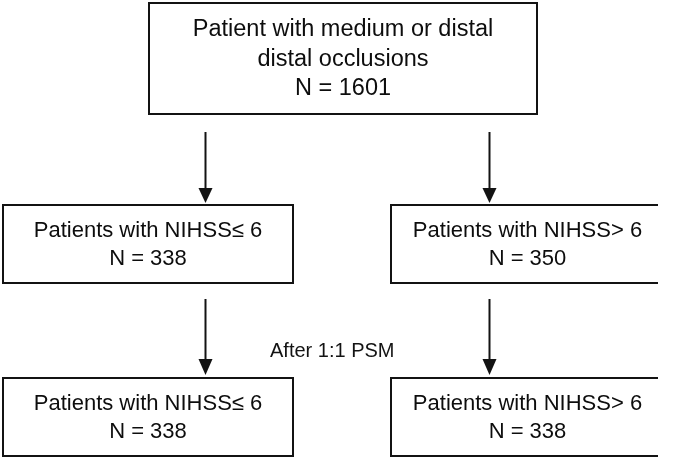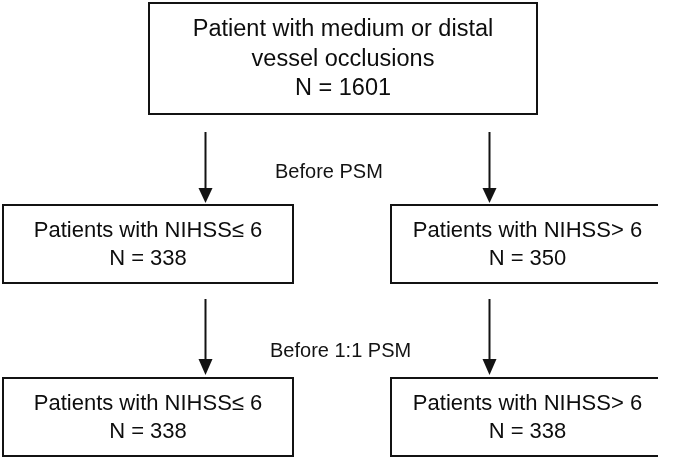--- a/index.html
+++ b/index.html
@@ -99,35 +99,34 @@
     fill: #131313;
   }
 </style>
 </head>
 <body>
 
 <div id="flow-canvas">
 
   <div class="node-box" id="node-top">
     <span class="node-line">Patient with medium or distal</span>
-    <span class="node-line">vessel occlusions</span>
+    <span class="node-line">distal occlusions</span>
     <span class="node-line">N = 1601</span>
   </div>
 
   <svg class="arrow-svg" id="arrow-top-left" style="left:195px; top:130px;" width="22" height="76" viewBox="0 0 22 76">
     <line class="arrow-line" x1="10.5" y1="2" x2="10.5" y2="60"></line>
     <polygon class="arrow-head" points="3.5,58 17.5,58 10.5,73"></polygon>
   </svg>
 
   <svg class="arrow-svg" id="arrow-top-right" style="left:479px; top:130px;" width="22" height="76" viewBox="0 0 22 76">
     <line class="arrow-line" x1="10.5" y1="2" x2="10.5" y2="60"></line>
     <polygon class="arrow-head" points="3.5,58 17.5,58 10.5,73"></polygon>
   </svg>
 
-  <div class="edge-label" id="label-before-psm">Before PSM</div>
 
   <div class="node-box" id="node-mid-left">
     <span class="node-line">Patients with NIHSS≤ 6</span>
     <span class="node-line">N = 338</span>
   </div>
 
   <div class="node-box" id="node-mid-right">
     <span class="node-line">Patients with NIHSS&gt; 6</span>
     <span class="node-line">N = 350</span>
   </div>
@@ -135,21 +134,21 @@
   <svg class="arrow-svg" id="arrow-mid-left" style="left:195px; top:297px;" width="22" height="82" viewBox="0 0 22 82">
     <line class="arrow-line" x1="10.5" y1="2" x2="10.5" y2="64"></line>
     <polygon class="arrow-head" points="3.5,62 17.5,62 10.5,78"></polygon>
   </svg>
 
   <svg class="arrow-svg" id="arrow-mid-right" style="left:479px; top:297px;" width="22" height="82" viewBox="0 0 22 82">
     <line class="arrow-line" x1="10.5" y1="2" x2="10.5" y2="64"></line>
     <polygon class="arrow-head" points="3.5,62 17.5,62 10.5,78"></polygon>
   </svg>
 
-  <div class="edge-label" id="label-after-psm">Before 1:1 PSM</div>
+  <div class="edge-label" id="label-after-psm">After 1:1 PSM</div>
 
   <div class="node-box" id="node-bot-left">
     <span class="node-line">Patients with NIHSS≤ 6</span>
     <span class="node-line">N = 338</span>
   </div>
 
   <div class="node-box" id="node-bot-right">
     <span class="node-line">Patients with NIHSS&gt; 6</span>
     <span class="node-line">N = 338</span>
   </div>

